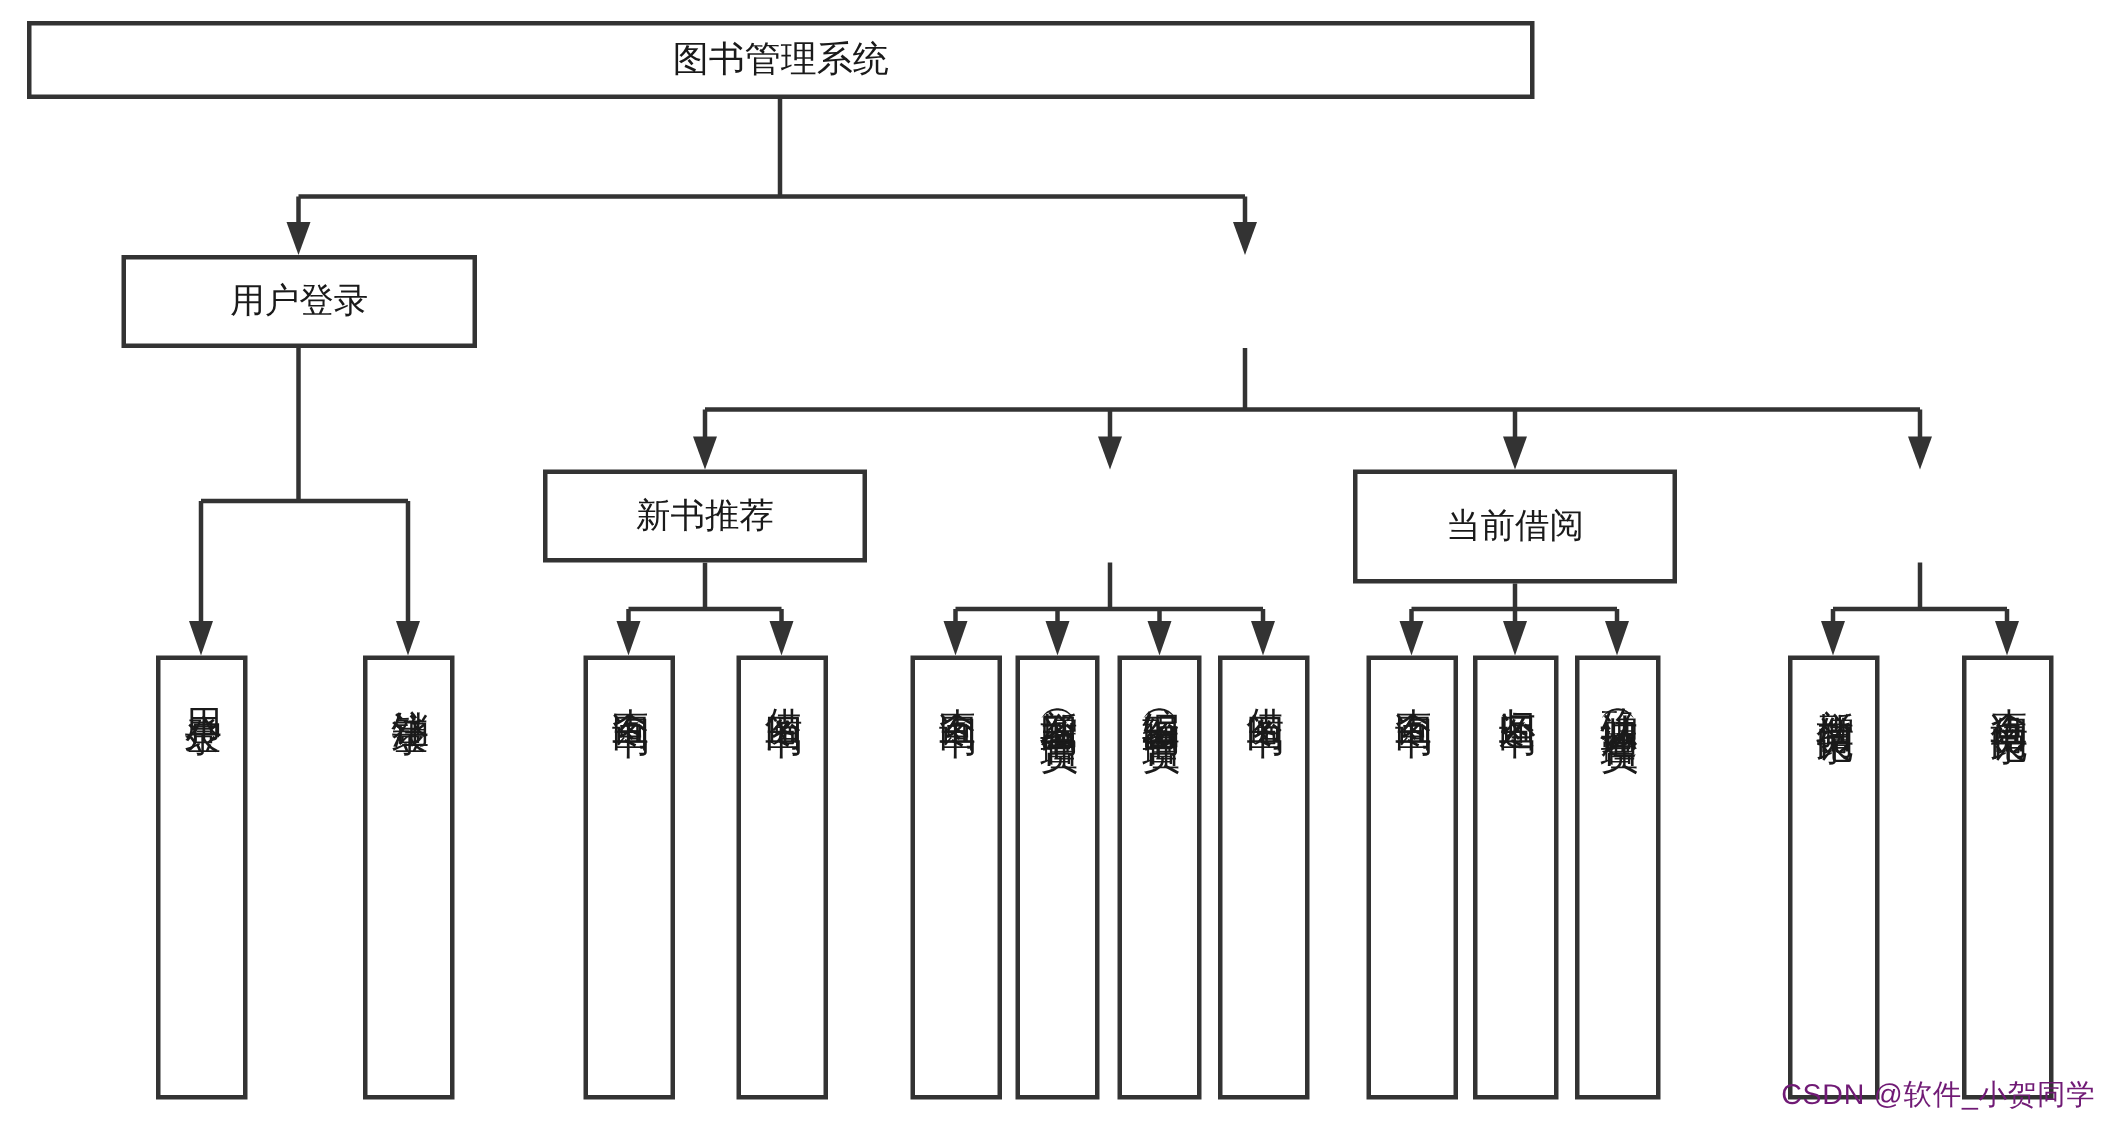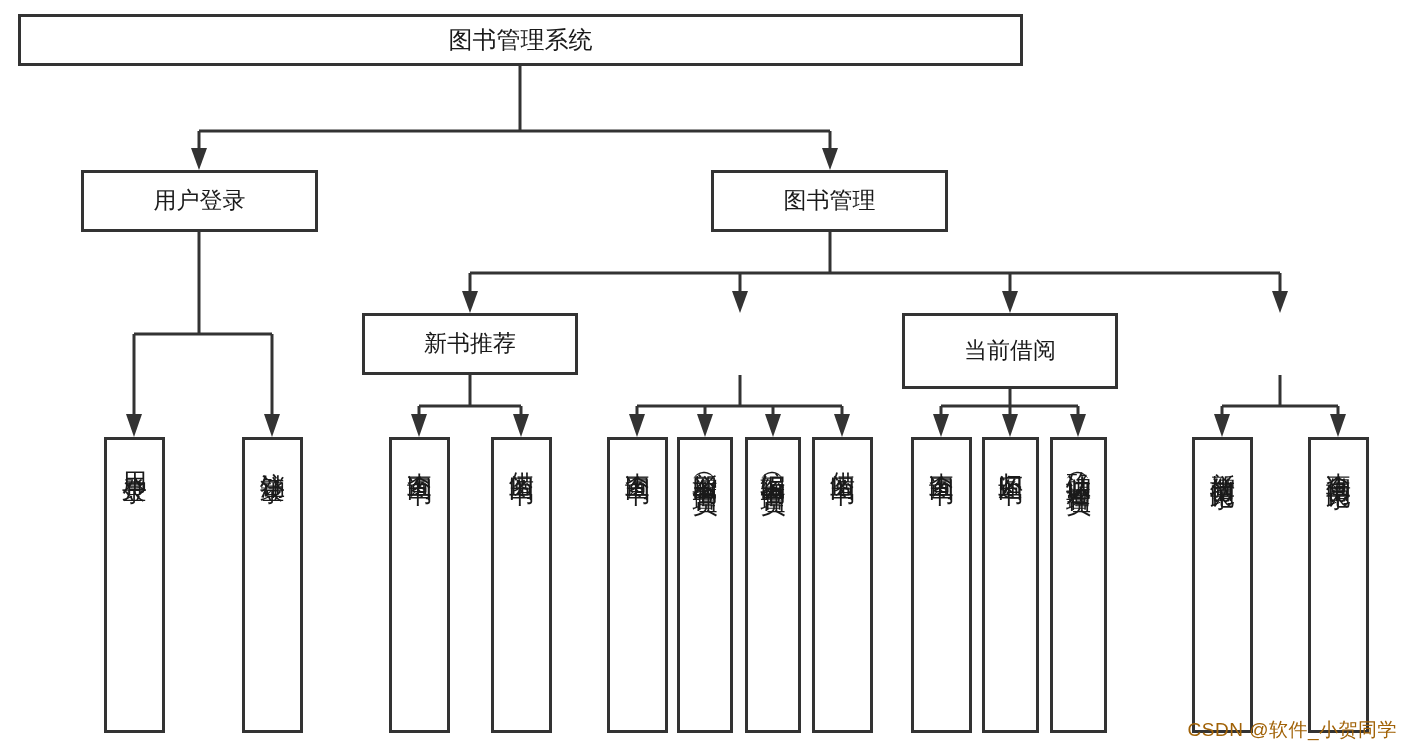--- a/index.html
+++ b/index.html
@@ -82,21 +82,21 @@
     line-height: 1;
   }
 
   
   #watermark {
     position: absolute;
     right: 8px;
     bottom: 4px;
     z-index: 5;
     font-size: 19px;
-    color: #a16207;
+    color: #701a75;
     white-space: nowrap;
     letter-spacing: 0.5px;
   }
 </style>
 </head>
 <body>
 
 <div id="diagram-canvas">
 
   <svg id="connectors" viewBox="0 0 1405 747" width="1405" height="747" xmlns="http://www.w3.org/2000/svg">
@@ -162,23 +162,20 @@
   </svg>
 
   <div class="node horizontal root" style="left:18px; top:14px; width:1005px; height:52px;">
     <span class="node-label">图书管理系统</span>
   </div>
 
   <div class="node horizontal" style="left:81px; top:170px; width:237px; height:62px;">
     <span class="node-label">用户登录</span>
   </div>
 
-  <div class="node horizontal" style="left:711px; top:170px; width:237px; height:62px;">
-    <span class="node-label">图书管理</span>
-  </div>
 
   <div class="node horizontal" style="left:362px; top:313px; width:216px; height:62px;">
     <span class="node-label">新书推荐</span>
   </div>
 
 
   <div class="node horizontal" style="left:902px; top:313px; width:216px; height:76px;">
     <span class="node-label">当前借阅</span>
   </div>
 

